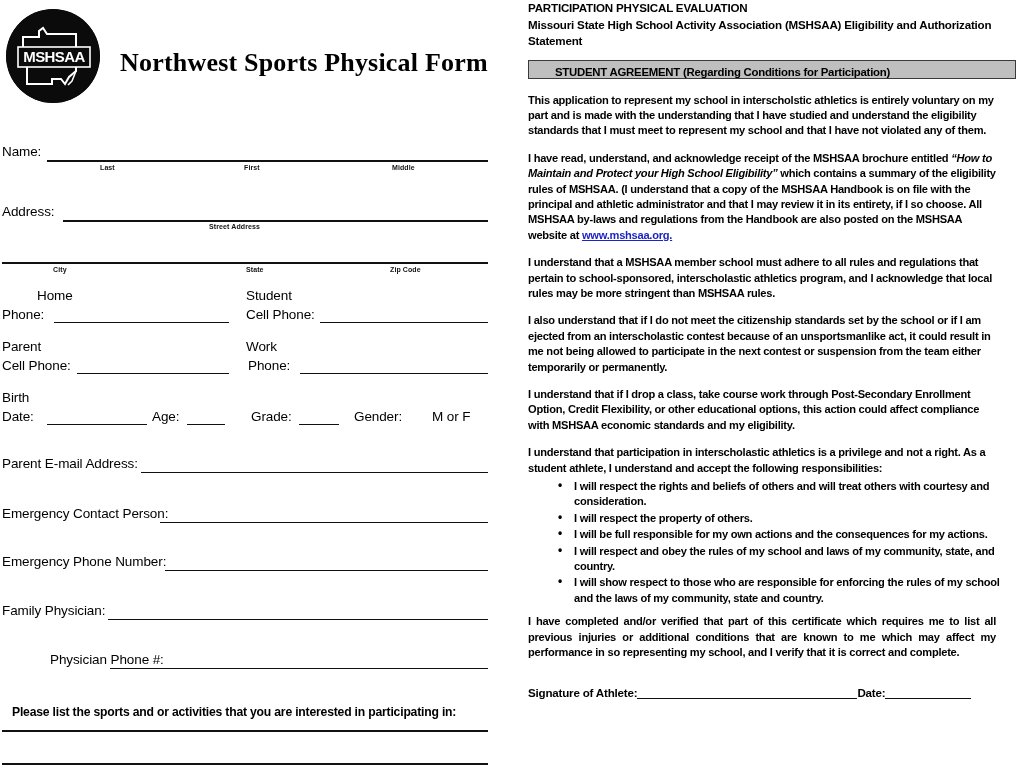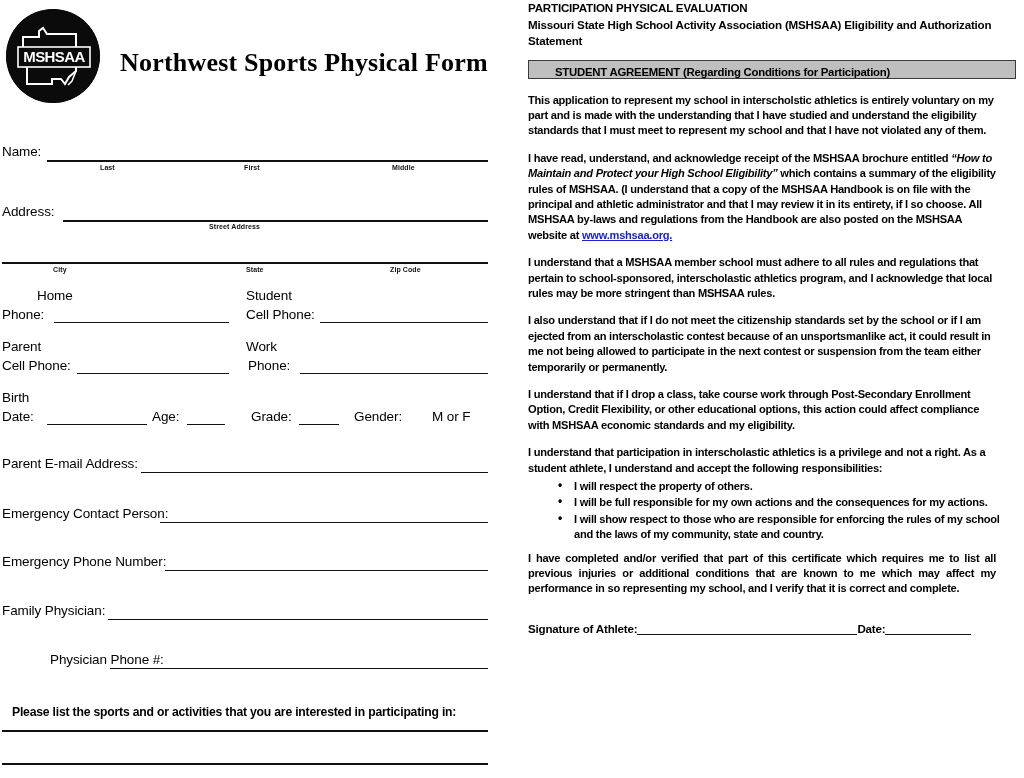--- a/index.html
+++ b/index.html
@@ -275,22 +275,24 @@
     <div class="gap-md"></div>
     <p class="para">I also understand that if I do not meet the citizenship standards set by the school or if I am ejected from an interscholastic contest because of an unsportsmanlike act, it could result in me not being allowed to participate in the next contest or suspension from the team either temporarily or permanently.</p>
 
     <div class="gap-md"></div>
     <p class="para">I understand that if I drop a class, take course work through Post-Secondary Enrollment Option, Credit Flexibility, or other educational options, this action could affect compliance with MSHSAA economic standards and my eligibility.</p>
 
     <div class="gap-md"></div>
     <p class="para">I understand that participation in interscholastic athletics is a privilege and not a right. As a student athlete, I understand and accept the following responsibilities:</p>
 
     <ul class="resp">
+      <li>I will respect the rights and beliefs of others and will treat others with courtesy and consideration.</li>
       <li>I will respect the property of others.</li>
       <li>I will be full responsible for my own actions and the consequences for my actions.</li>
+      <li>I will respect and obey the rules of my school and laws of my community, state, and country.</li>
       <li>I will show respect to those who are responsible for enforcing the rules of my school and the laws of my community, state and country.</li>
     </ul>
 
     <div class="gap-sm"></div>
     <p class="para justify">I have completed and/or verified that part of this certificate which requires me to list all previous injuries or additional conditions that are known to me which may affect my performance in so representing my school, and I verify that it is correct and complete.</p>
 
     <div class="sig-row">
       <span>Signature of Athlete:</span><span class="sig-line" style="width:220px;"></span><span>Date:</span><span class="sig-line" style="width:86px;"></span>
     </div>
   </div>

